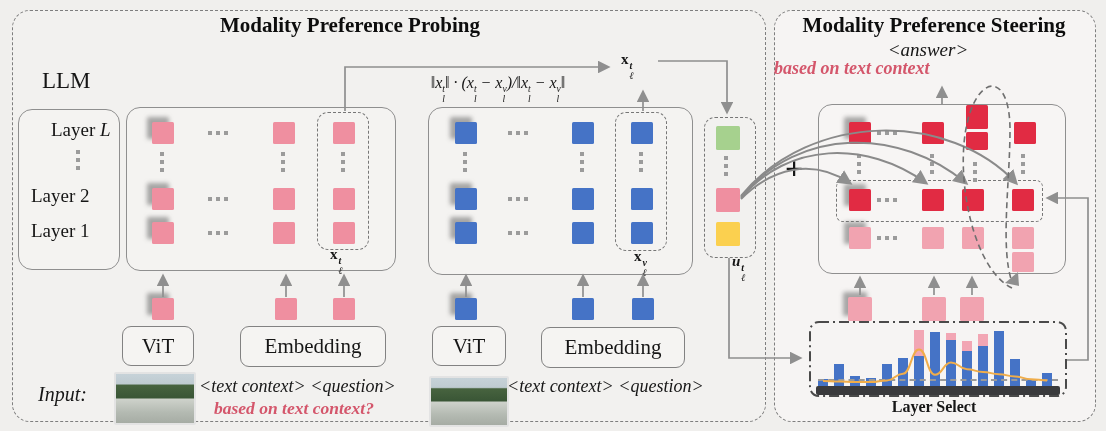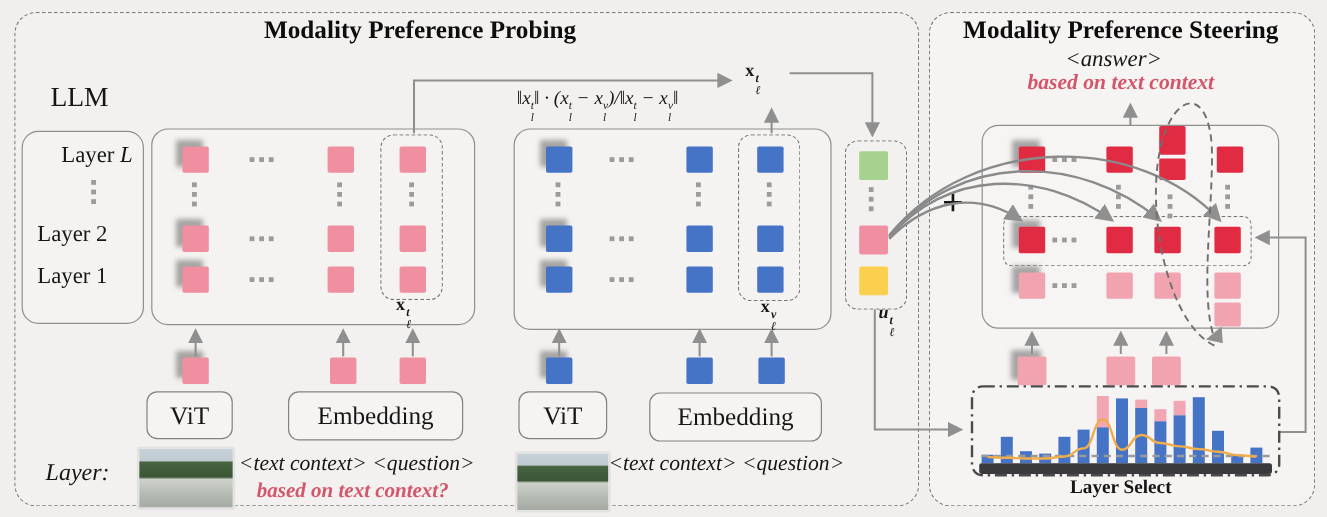--- a/index.html
+++ b/index.html
@@ -108,31 +108,31 @@
   <div class="pillbox" style="left:240px;top:326px;width:144px;height:39px;">
       <span>Embedding</span>
     </div>
   <div class="pillbox" style="left:432px;top:326px;width:72px;height:38px;">
       <span>ViT</span>
     </div>
   <div class="pillbox" style="left:541px;top:327px;width:142px;height:39px;">
       <span>Embedding</span>
     </div>
 
-  <div class="abs math" style="left:38px;top:383px;font-size:20px;">Layer:</div>
+  <div class="abs math" style="left:38px;top:383px;font-size:20px;">Input:</div>
   <div class="thumb" style="left:114px;top:372px;width:78px;height:49px;"></div>
   <div class="prompt" style="left:199px;top:376px;">&lt;text context&gt; &lt;question&gt;</div>
   <div class="question" style="left:214px;top:398px;color:#d4566b;">based on text context?</div>
   <div class="thumb" style="left:429px;top:376px;width:76px;height:47px;"></div>
   <div class="prompt" style="left:507px;top:376px;">&lt;text context&gt; &lt;question&gt;</div>
 
   <div class="panel" style="left:774px;top:10px;width:320px;height:410px;background:#f6f4f3;"></div>
   <div class="title" style="left:774px;top:13px;width:320px;">Modality Preference Steering</div>
   <div class="abs math" style="left:774px;top:39px;width:308px;text-align:center;font-size:19px;">&lt;answer&gt;</div>
-  <div class="abs math" style="left:774px;top:58px;width:320px;text-align:center;font-size:18px;font-weight:bold;color:#d4566b;">based on text context</div>
+  <div class="abs math" style="left:774px;top:58px;width:320px;text-align:left;font-size:18px;font-weight:bold;color:#d4566b;">based on text context</div>
 
   <div class="abs" style="left:785px;top:150px;font-size:32px;font-weight:bold;">+</div>
 
   <div class="box" style="left:818px;top:104px;width:246px;height:168px;background:#f7f5f4;"></div>
   <div class="dbox" style="left:836px;top:180px;width:205px;height:40px;border-radius:7px;"></div>
 
   <div class="abs" style="left:774px;top:398px;width:320px;text-align:center;font-size:16px;font-weight:bold;">Layer Select</div>
 
   <div id="chart">
       <div class="bar" style="left: 0px; height: 7px; background: rgb(69, 115, 198);"></div>

